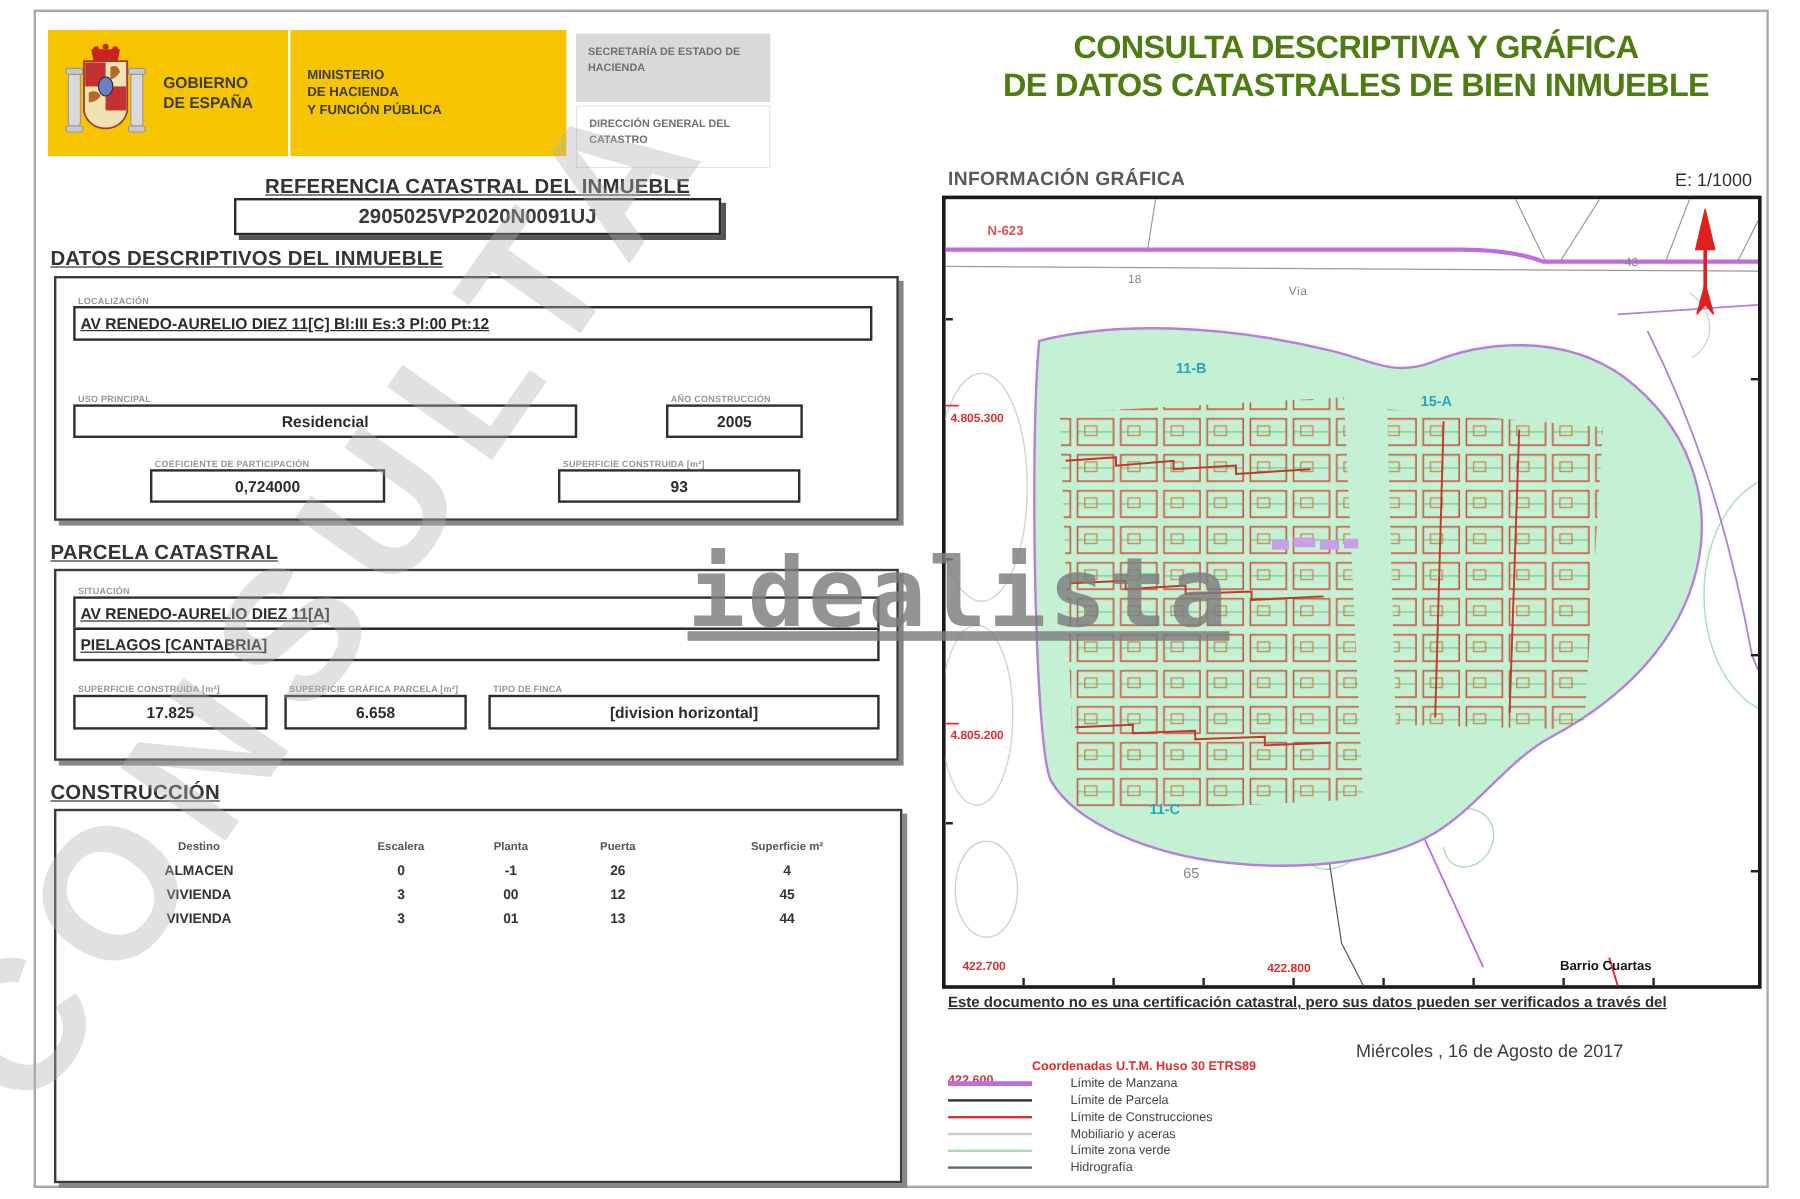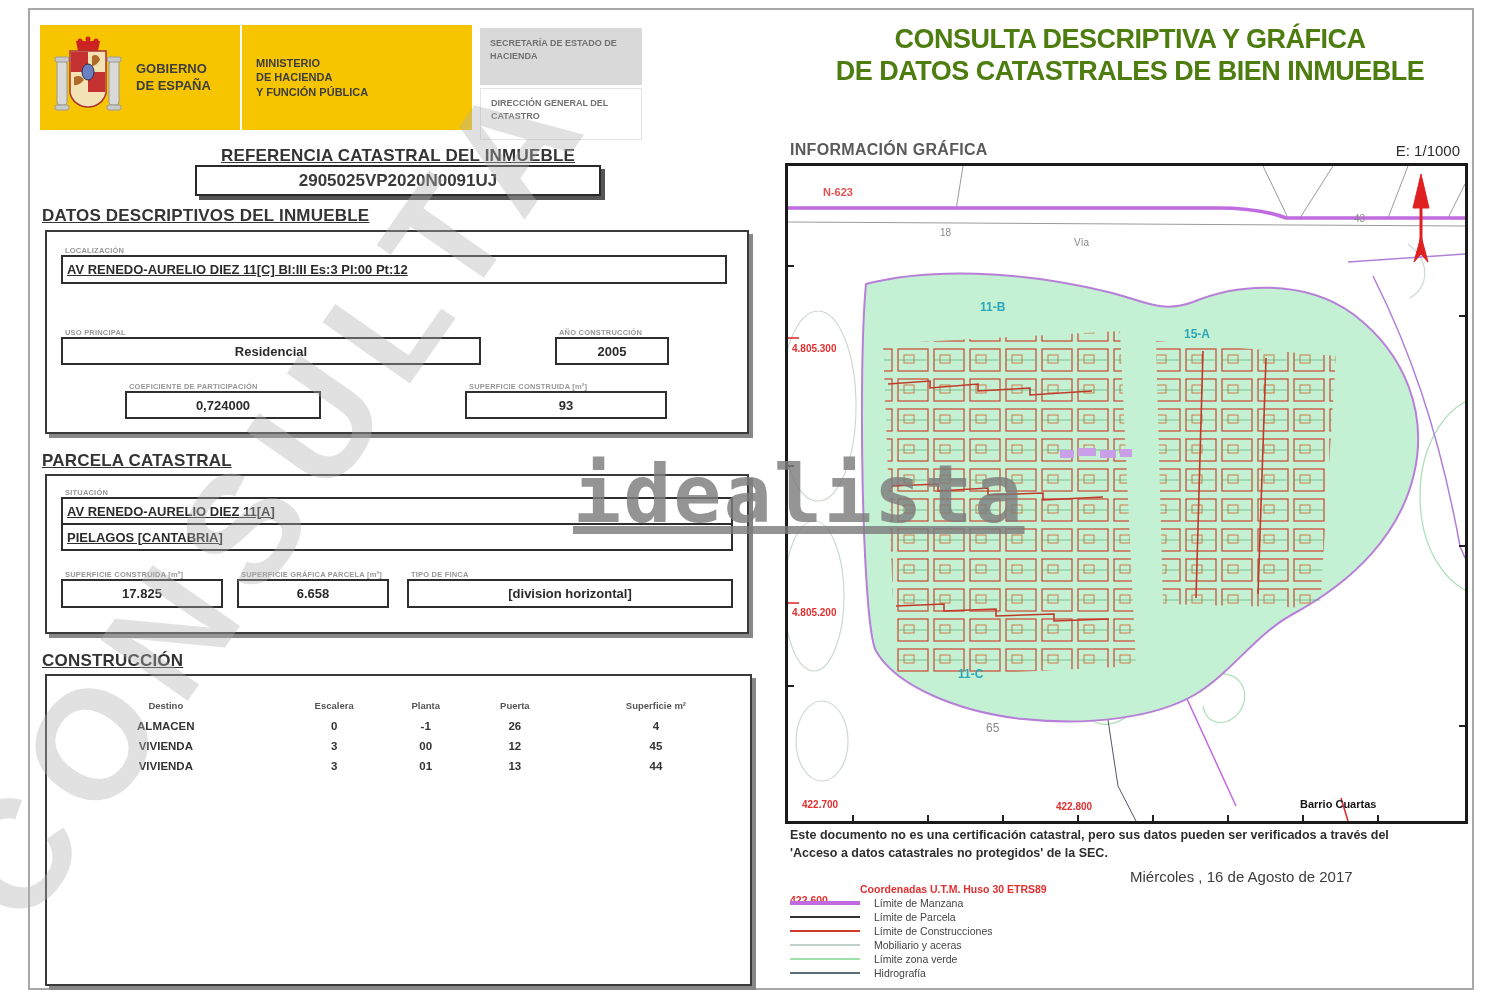--- a/index.html
+++ b/index.html
@@ -37,29 +37,29 @@
   .t-row{display:flex;}
   .t-head .t-cell{font-size:9.5px;font-weight:bold;color:#555;}
   .t-cell{text-align:center;font-size:11.5px;font-weight:bold;color:#333;line-height:20px;}
   .t-cell.c0{width:240px;} .t-cell.c1{width:100px;} .t-cell.c2{width:85px;}
   .t-cell.c3{width:95px;}  .t-cell.c4{width:190px;}
   
   .info-label{left:790px;top:141px;font-weight:bold;font-size:16px;color:#5a5a5a;letter-spacing:0.3px;}
   .scale-label{left:1360px;top:142px;width:100px;text-align:right;font-weight:normal;font-size:15px;color:#2e2e2e;}
   .map-box{left:785px;top:163px;width:677px;height:655px;border:3px solid #1a1a1a;background:#fff;box-sizing:content-box;}
   .map-box svg{display:block;}
-  .disclaimer{left:790px;top:826px;width:688px;font-size:12.5px;font-weight:bold;color:#2e2e2e;line-height:1.45;}
+  .disclaimer{left:790px;top:826px;width:688px;font-size:12.5px;font-weight:bold;color:#2e2e2e;line-height:1.45;text-decoration:underline;}
   .fecha{left:1130px;top:868px;font-size:15px;color:#3c3c3c;}
   
   .legend{left:790px;top:882px;width:420px;font-size:10.5px;color:#444;}
   .lg-coords{display:flex;align-items:center;height:14px;color:#e03030;font-weight:bold;}
   .lg-coords .lg-num{width:70px;margin-top:22px;}
   .lg-row{display:flex;align-items:center;height:14px;}
   .lg-swatch{width:70px;height:2px;margin-right:14px;flex:0 0 70px;}
-  .lg-label{white-space:nowrap;}
+  .lg-label{white-space:nowrap;margin-left:18px;}
   
   .wm-consulta{left:55px;top:775px;font-size:155px;font-weight:bold;color:rgba(175,175,175,0.38);
                letter-spacing:20px;transform:rotate(-55deg);transform-origin:0 100%;white-space:nowrap;pointer-events:none;}
   .wm-idealista{left:573px;top:448px;font-family:"DejaVu Sans Mono",monospace;font-weight:bold;font-size:80px;
                 color:rgba(125,125,125,0.82);letter-spacing:2px;pointer-events:none;text-decoration:underline;}
   svg text{font-family:"Liberation Sans",sans-serif;}
 </style>
 </head>
 <body>
 
@@ -268,21 +268,20 @@
     <text x="4" y="186" font-size="10" fill="#e03030" font-weight="bold">4.805.300</text>
     <text x="4" y="450" font-size="10" fill="#e03030" font-weight="bold">4.805.200</text>
     <text x="14" y="642" font-size="10" fill="#e03030" font-weight="bold">422.700</text>
     <text x="268" y="644" font-size="10" fill="#e03030" font-weight="bold">422.800</text>
     <text x="512" y="642" font-size="11" fill="#151515" font-weight="bold">Barrio Cuartas</text>
   </svg>
 </div>
 
 <div class="abs disclaimer">
   <div>Este documento no es una certificación catastral, pero sus datos pueden ser verificados a través del</div>
-  <div>'Acceso a datos catastrales no protegidos' de la SEC.</div>
 </div>
 <div class="abs fecha">Miércoles , 16 de Agosto de 2017</div>
 
 <div class="abs legend">
   <div class="lg-coords">
     <span class="lg-num">422.600</span>
     <span>Coordenadas U.T.M. Huso 30 ETRS89</span>
   </div>
   <div>
       <div class="lg-row">

